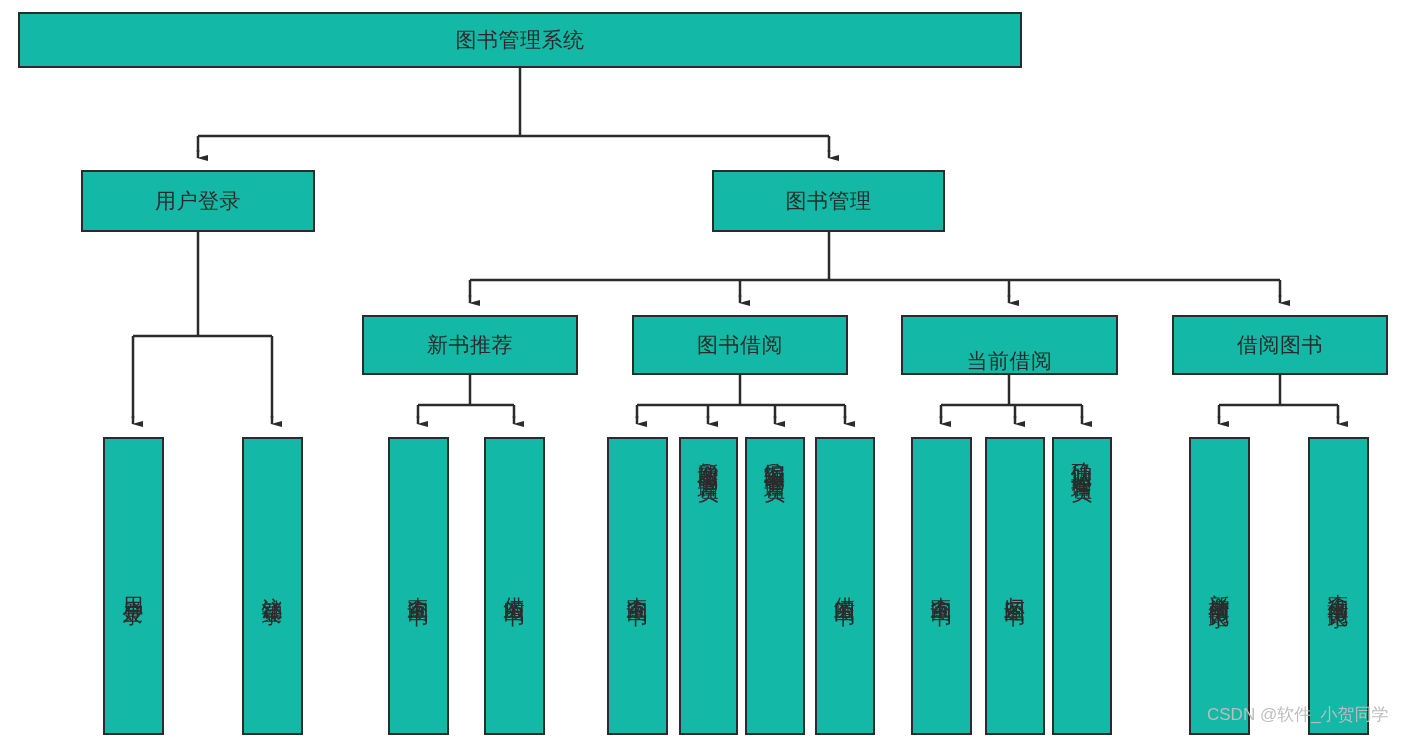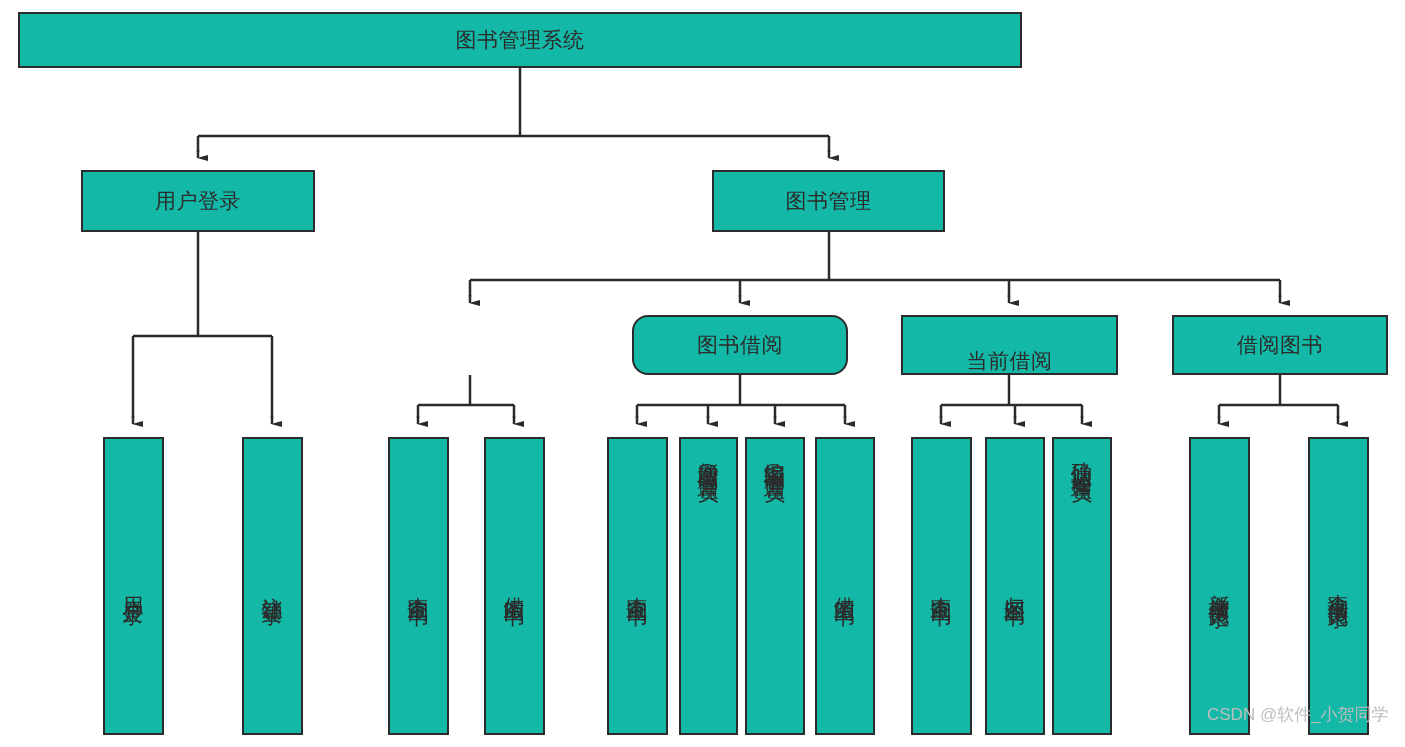--- a/index.html
+++ b/index.html
@@ -177,21 +177,24 @@
     <span class="node-label">图书管理系统</span>
   </div>
 
   <div class="node-box" style="left:81px; top:170px; width:234px; height:62px;">
     <span class="node-label">用户登录</span>
   </div>
   <div class="node-box" style="left:712px; top:170px; width:233px; height:62px;">
     <span class="node-label">图书管理</span>
   </div>
 
-  <div class="node-box" style="left:632px; top:315px; width:216px; height:60px;border-radius:16px;">
+  <div class="node-box" style="left:362px; top:315px; width:216px; height:60px;">
+    <span class="node-label">新书推荐</span>
+  </div>
+  <div class="node-box" style="left:632px; top:315px; width:216px; height:60px;">
     <span class="node-label">图书借阅</span>
   </div>
   <div class="node-box" style="left:901px; top:315px; width:217px; height:60px;align-items:flex-end;">
     <span class="node-label">当前借阅</span>
   </div>
   <div class="node-box" style="left:1172px; top:315px; width:216px; height:60px;">
     <span class="node-label">借阅图书</span>
   </div>
 
   <div class="node-box vertical centered" style="left:103px; top:437px; width:61px; height:298px;">

